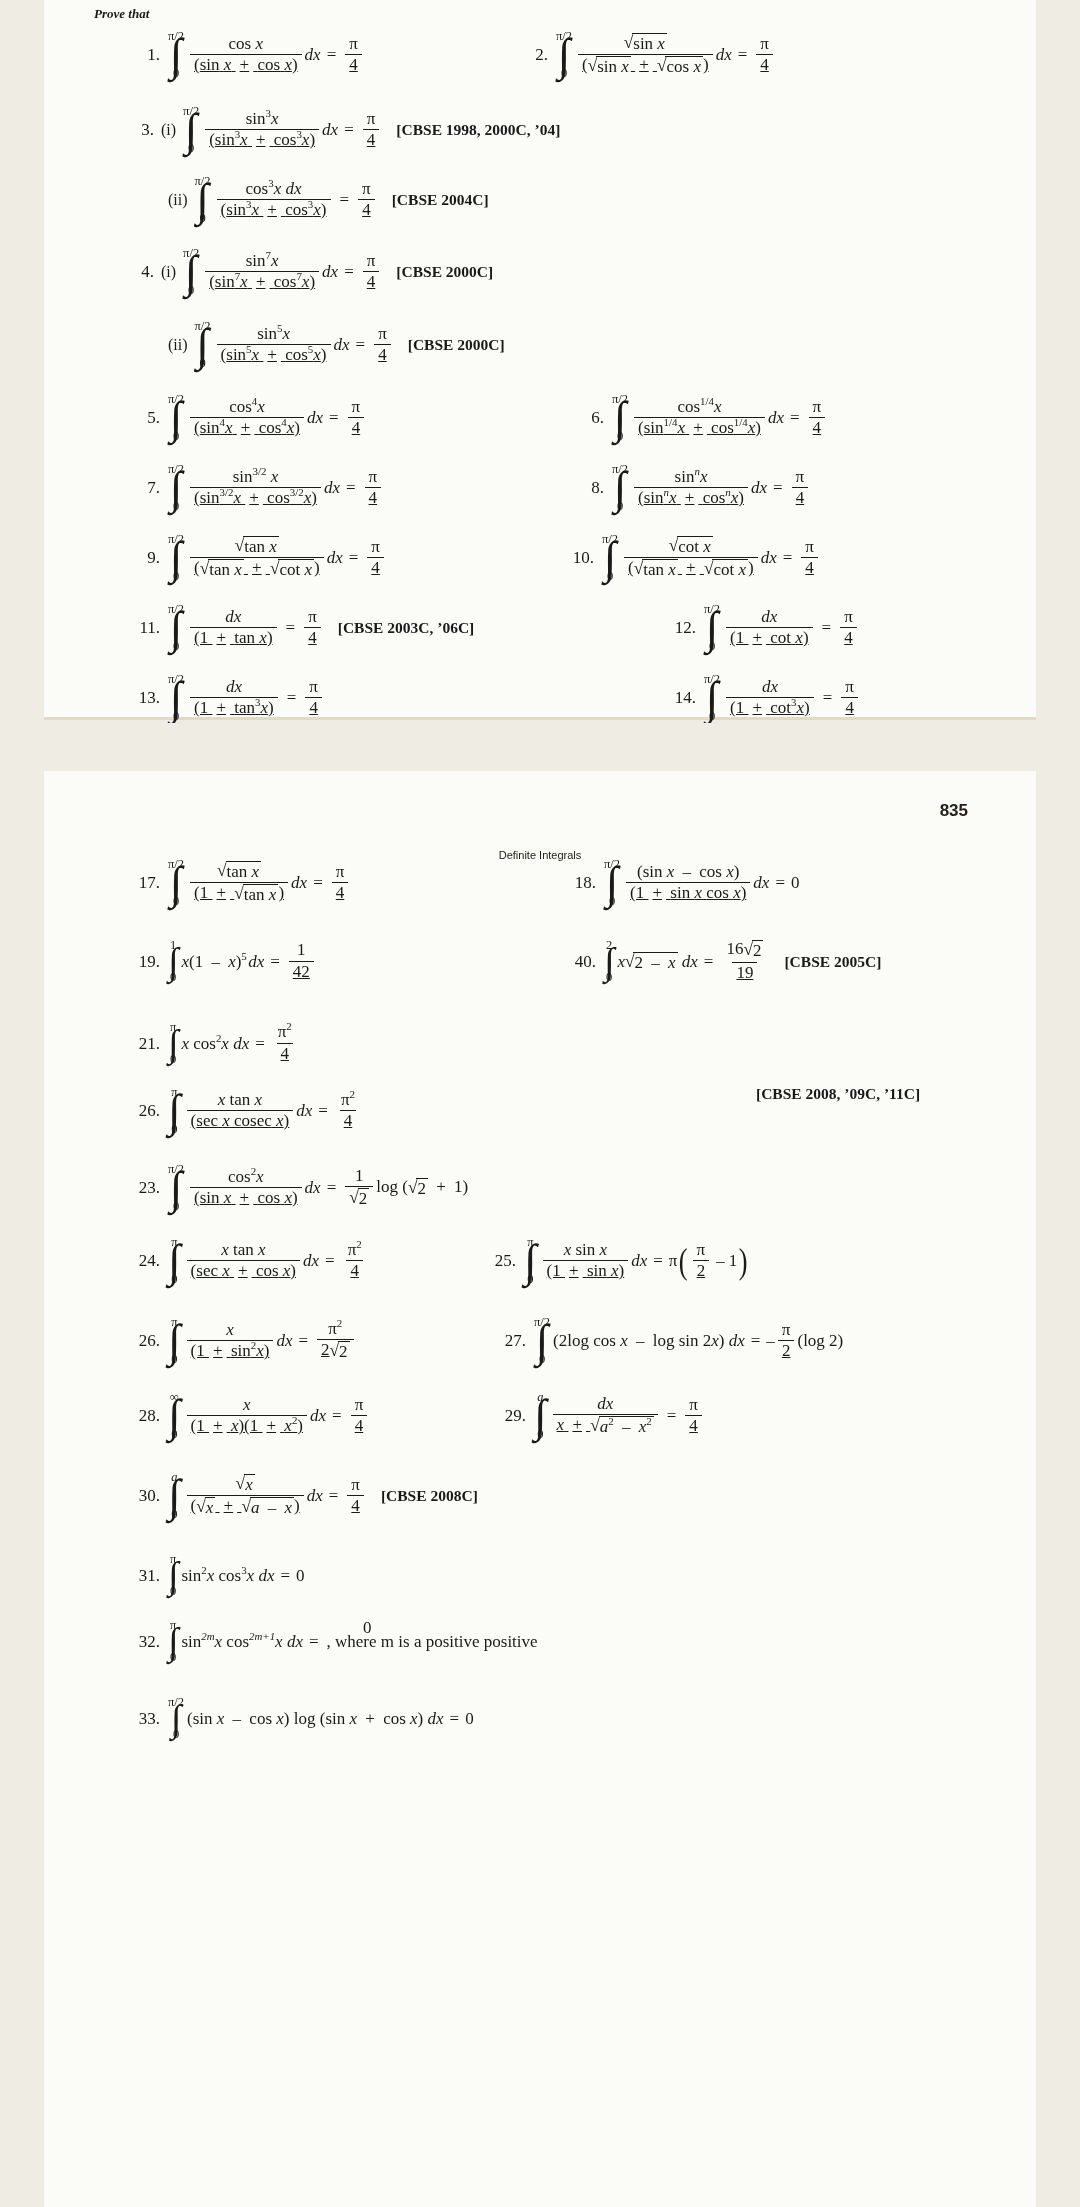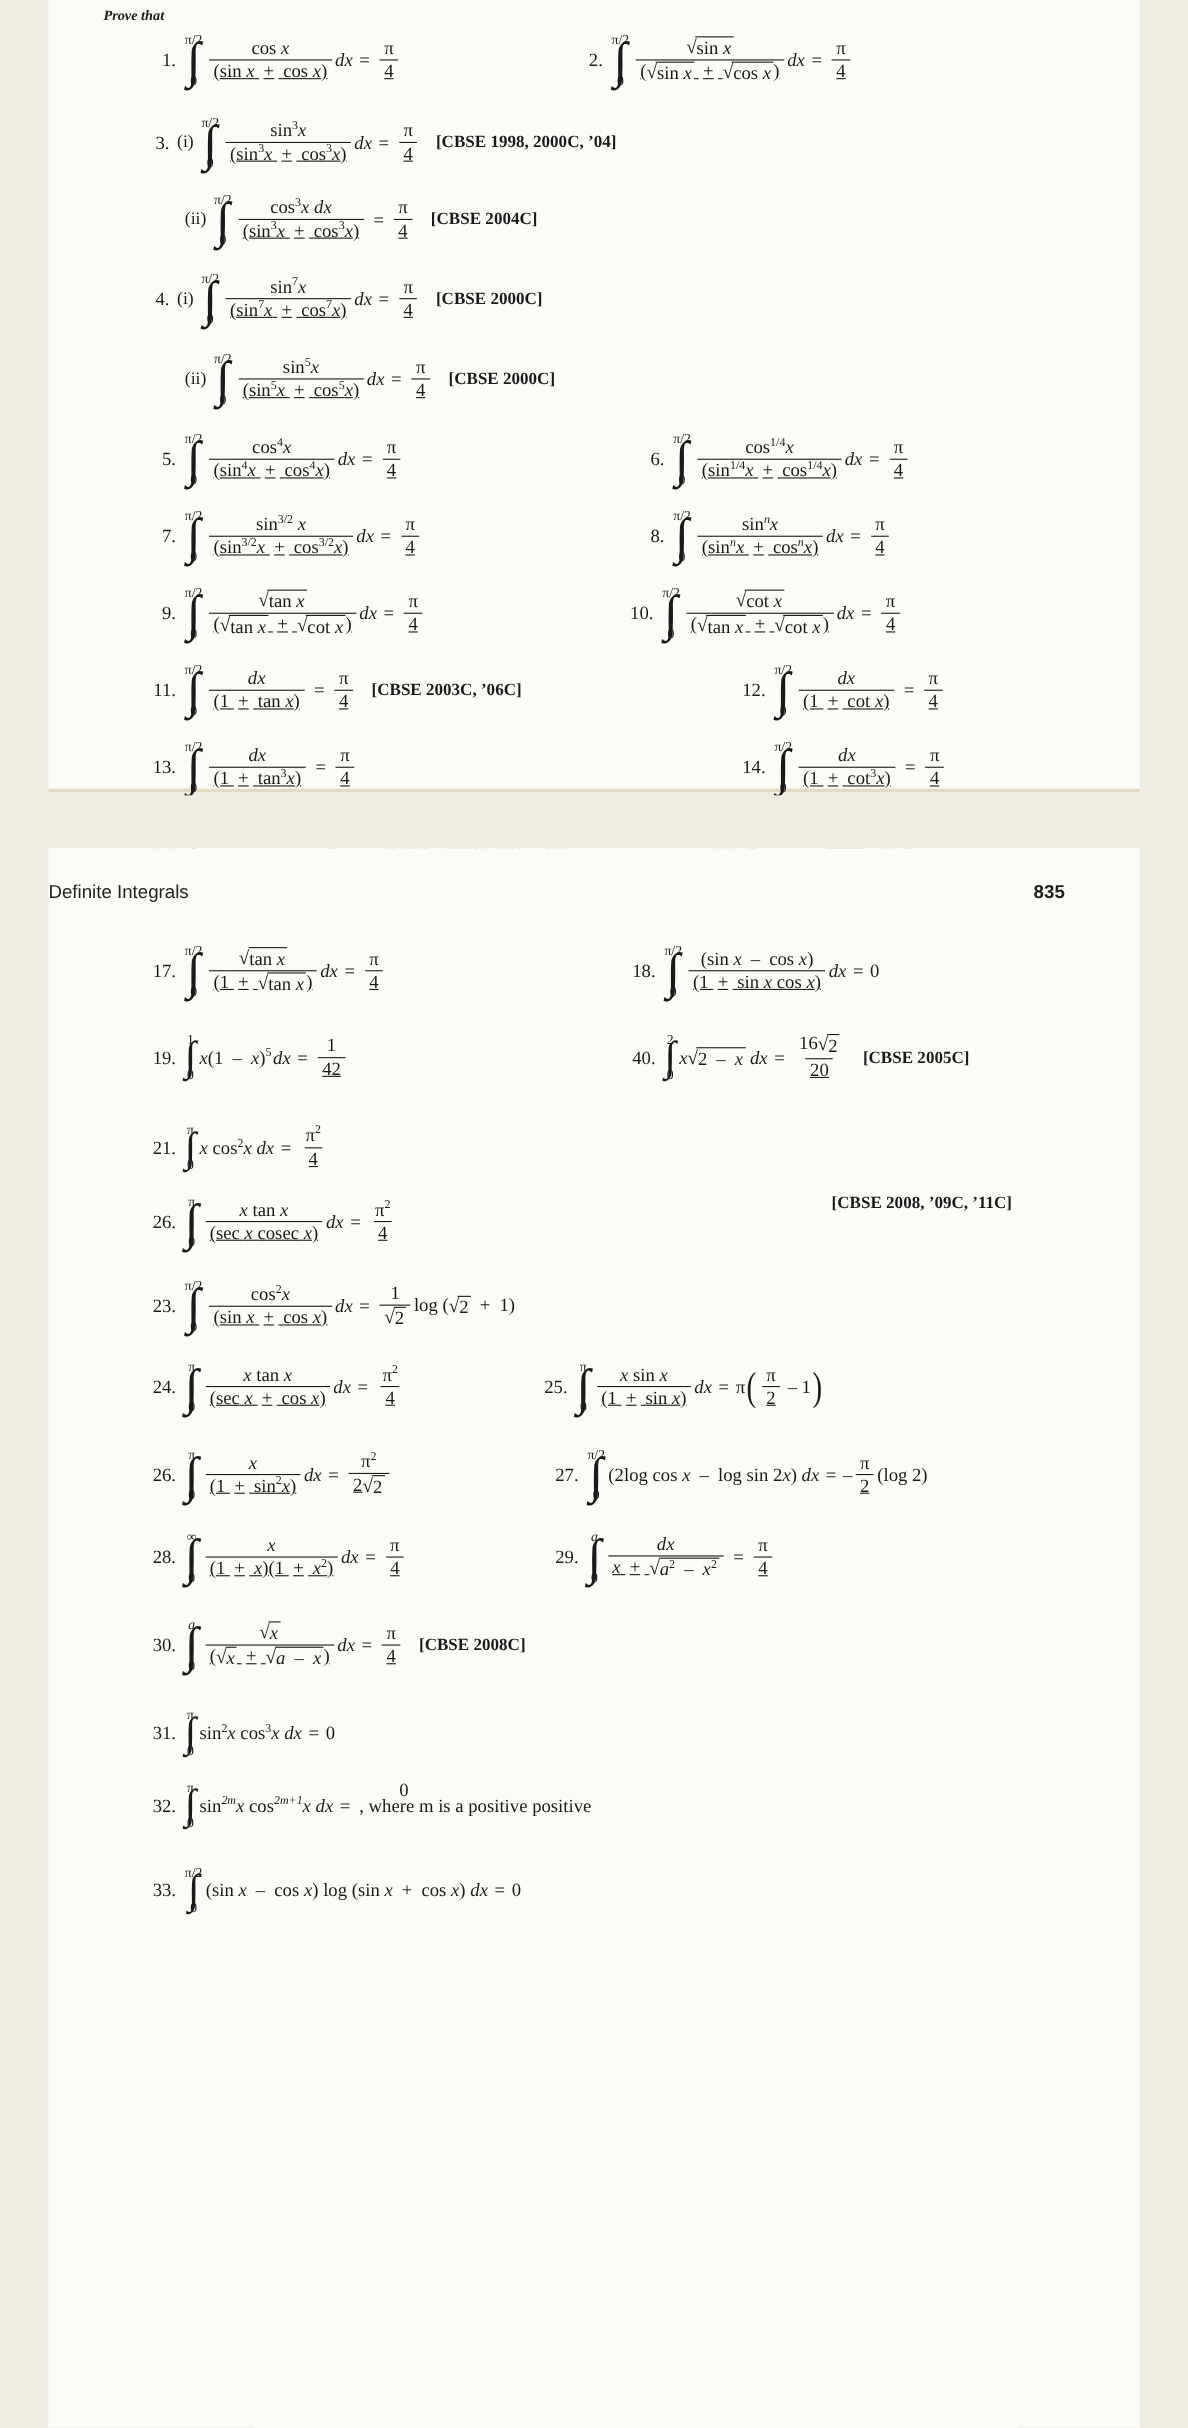--- a/index.html
+++ b/index.html
@@ -46,22 +46,24 @@
     position: absolute;
     top: 30px;
     left: 0;
     right: 0;
     height: 24px;
     font-family: "Liberation Sans", sans-serif;
   }
   .rh-title {
     position: absolute;
     left: 0; right: 0;
-    font-size: 17px;
+    text-align: center;
+    font-size: 11px;
     color: #24211c;
+    margin-top: 48px;
   }
   .rh-page {
     position: absolute;
     right: 68px;
     top: 0;
     font-size: 17px;
     font-weight: 600;
     color: #24211c;
   }
 
@@ -670,21 +672,21 @@
             <span class="rad">√</span>
             <span class="rand">2 <span class="op">–</span> <span class="mi">x</span></span>
           </span>
         <span class="mi">&nbsp;dx</span>
         <span class="eq">=</span>
         <span class="frac">
           <span class="numer">16<span class="sqrt">
                 <span class="rad">√</span>
                 <span class="rand">2</span>
               </span></span>
-            <span class="denom">20</span>
+            <span class="denom">19</span>
         </span>
         <span class="cite">[CBSE 2005C]</span>
       </div>
     </div>
 
     <div class="row" style="position:absolute; left:0; top:250px;">
       <div class="item" style="position:absolute; left:84px;">
         <span class="num" style="width:32px">21.</span>
         <span class="intg">
           <span class="lim up">π</span>

